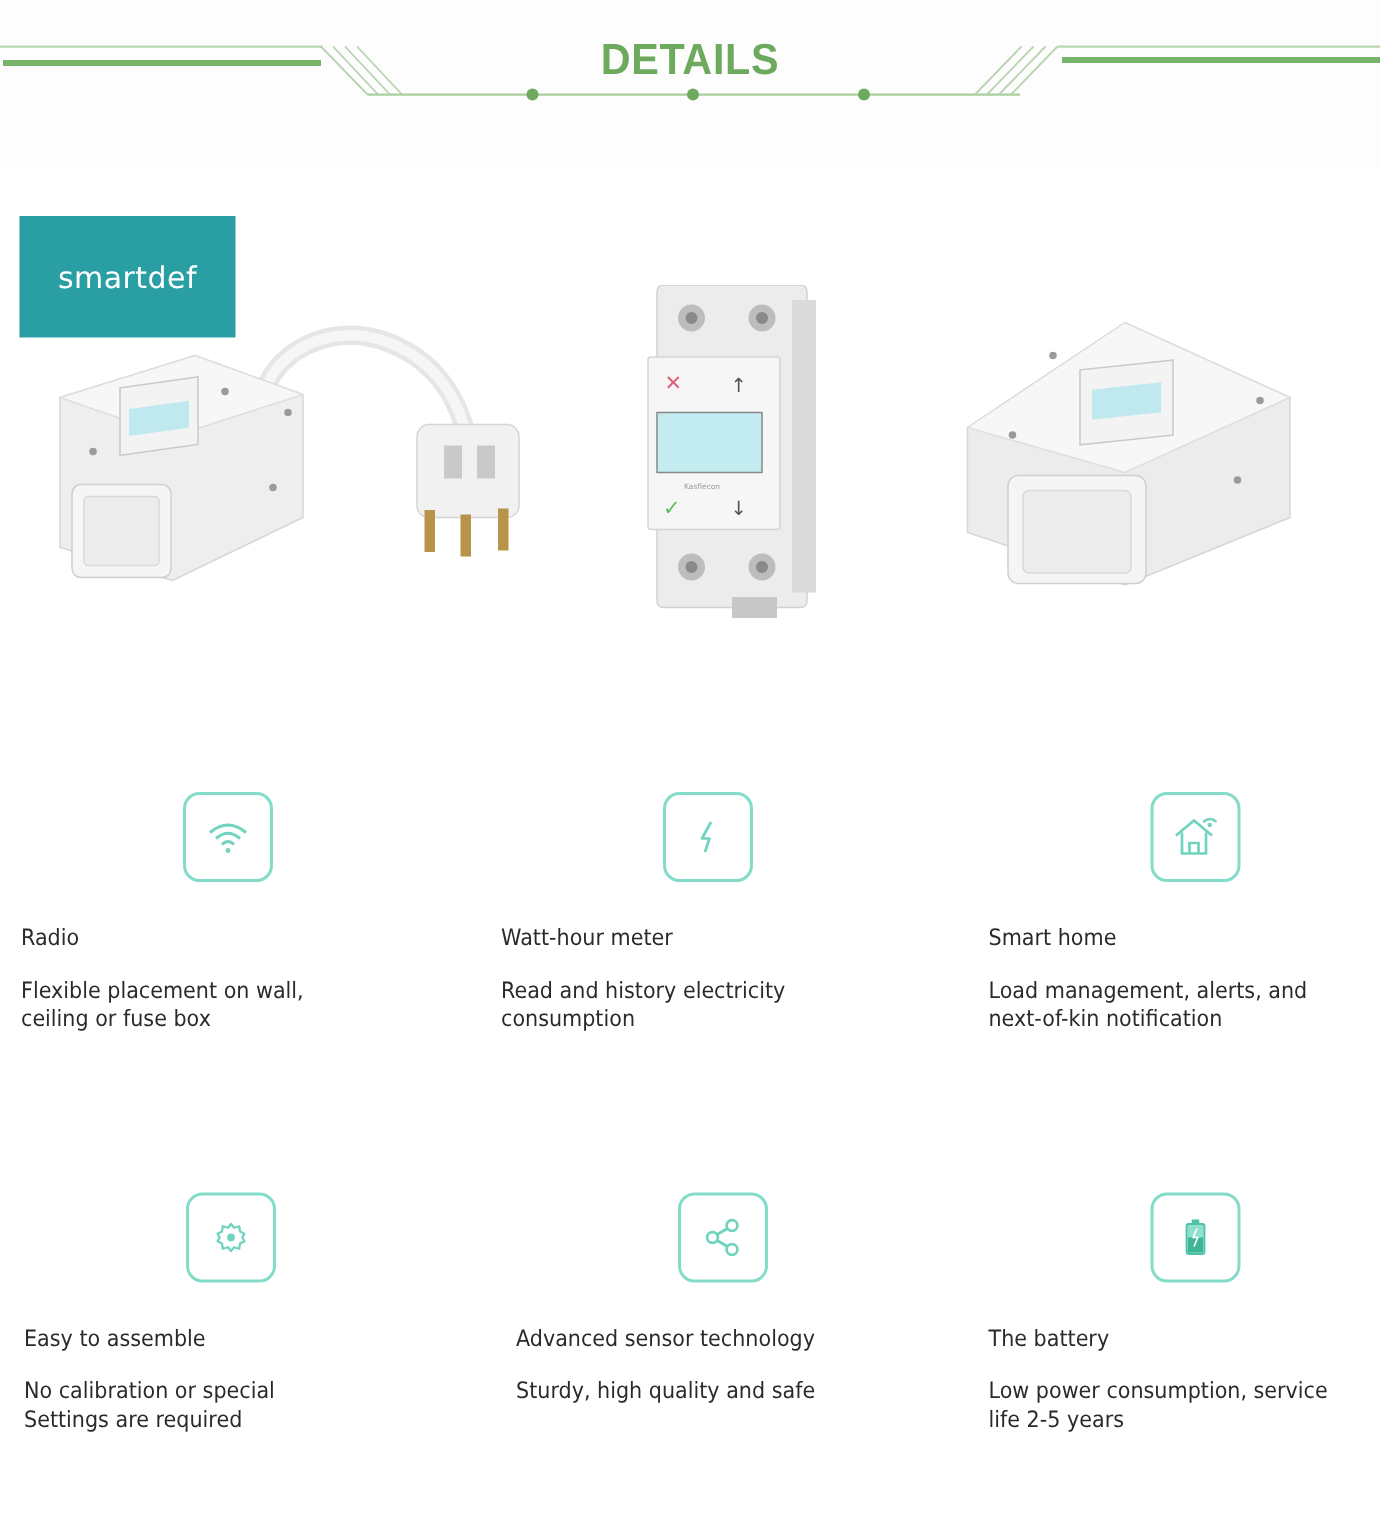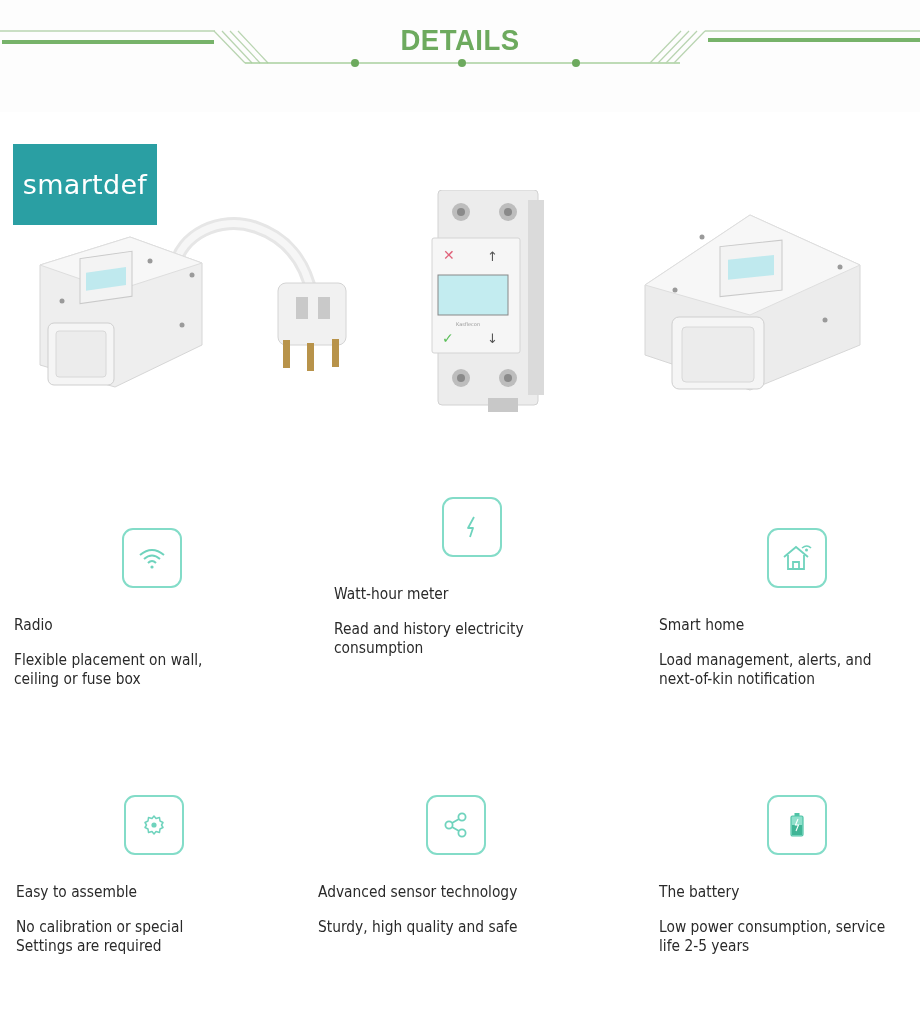--- a/index.html
+++ b/index.html
@@ -5,21 +5,21 @@
   html, body { margin:0; padding:0; }
   body { width:920px; height:1017px; background:#ffffff; position:relative; overflow:hidden;
          font-family:"Liberation Sans", "DejaVu Sans", sans-serif; color:#2b2b2b; }
   .header-band { position:absolute; left:0; top:0; width:920px; height:112px; background:#fdfdfd; }
   .title { position:absolute; left:0; width:920px; top:24px; text-align:center;
            font-family:"Liberation Sans", sans-serif; font-weight:bold; font-size:29px;
            color:#6daa5e; letter-spacing:0.5px; transform:scaleX(0.95); }
   .divider { position:absolute; left:0; top:0; }
   .logo { position:absolute; left:13px; top:144px; width:144px; height:81px; background:#2a9fa3;
           display:flex; align-items:center; justify-content:center; }
-  .logo span { color:#ffffff; font-family:"DejaVu Sans", sans-serif; font-size:27px; letter-spacing:0.3px; }
+  .logo span { color:#ffffff; font-family:"DejaVu Sans", sans-serif; font-size:20px; letter-spacing:0.3px; }
   .product { position:absolute; }
   .feature { position:absolute; width:300px; text-align:left; }
   .icon-box { width:60px; height:60px; margin:0 auto; border:2px solid #83dcc8; border-radius:11px;
               display:flex; align-items:center; justify-content:center; box-sizing:border-box; }
   .f-title { margin-top:28px; font-size:15px; color:#2a2a2a; font-family:"DejaVu Sans", sans-serif; transform:scaleX(0.92); }
   .f-desc { margin-top:17px; font-size:15px; line-height:19px; color:#2a2a2a; font-family:"DejaVu Sans", sans-serif; transform:scaleX(0.92); }
 </style>
 </head>
 <body>
 
@@ -117,21 +117,21 @@
         <circle cx="15" cy="22" r="1.6" fill="#6fd3bd"></circle>
       </svg>
   </div>
   <div class="f-title">Radio</div>
   <div class="f-desc">
     <div>Flexible placement on wall,</div>
     <div>ceiling or fuse box</div>
   </div>
 </div>
 
-<div class="feature" style="left:322px;top:497px">
+<div class="feature" style="left:322px;top:528px">
   <div class="icon-box">
     <svg width="20" height="26" viewBox="0 0 20 26">
         <path d="M12 3 L6 14 L11 14 L8 23" fill="none" stroke="#6fd3bd" stroke-width="1.8" stroke-linejoin="round"></path>
       </svg>
   </div>
   <div class="f-title">Watt-hour meter</div>
   <div class="f-desc">
     <div>Read and history electricity</div>
     <div>consumption</div>
   </div>
@@ -161,21 +161,21 @@
         <circle cx="12" cy="12" r="2.6" fill="#6fd3bd"></circle>
       </svg>
   </div>
   <div class="f-title">Easy to assemble</div>
   <div class="f-desc">
     <div>No calibration or special</div>
     <div>Settings are required</div>
   </div>
 </div>
 
-<div class="feature" style="left:306px;top:795px">
+<div class="feature" style="left:332px;top:795px">
   <div class="icon-box">
     <svg width="30" height="30" viewBox="0 0 30 30">
         <circle cx="21" cy="7" r="3.6" fill="none" stroke="#6fd3bd" stroke-width="1.8"></circle>
         <circle cx="8" cy="15" r="3.6" fill="none" stroke="#6fd3bd" stroke-width="1.8"></circle>
         <circle cx="21" cy="23" r="3.6" fill="none" stroke="#6fd3bd" stroke-width="1.8"></circle>
         <line x1="11" y1="13" x2="18" y2="9" stroke="#6fd3bd" stroke-width="1.8"></line>
         <line x1="11" y1="17" x2="18" y2="21" stroke="#6fd3bd" stroke-width="1.8"></line>
       </svg>
   </div>
   <div class="f-title">Advanced sensor technology</div>

